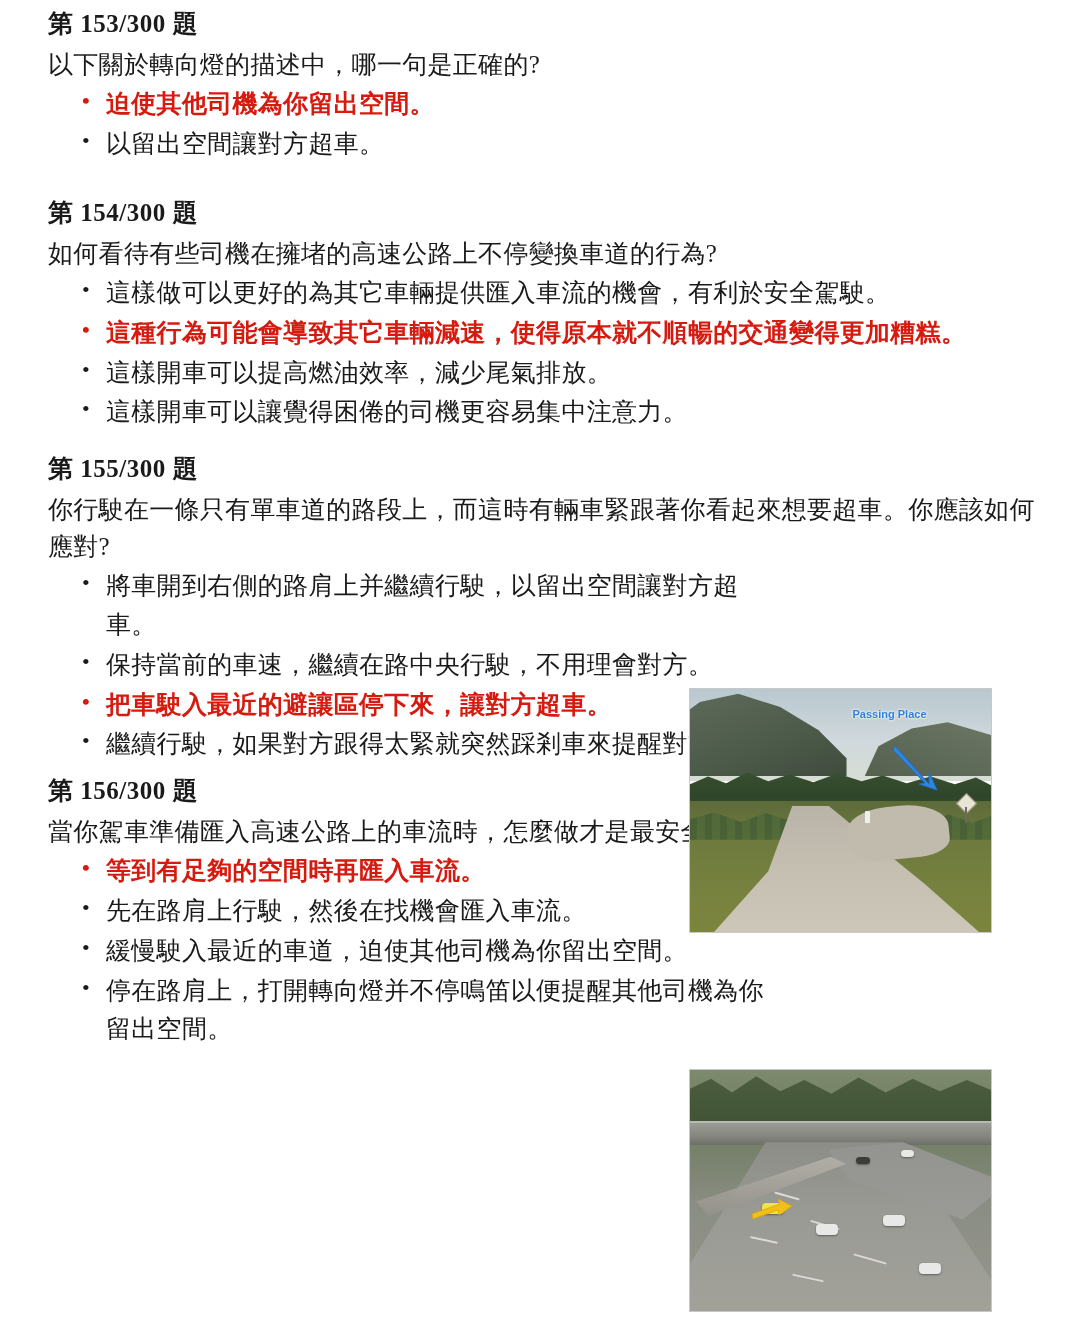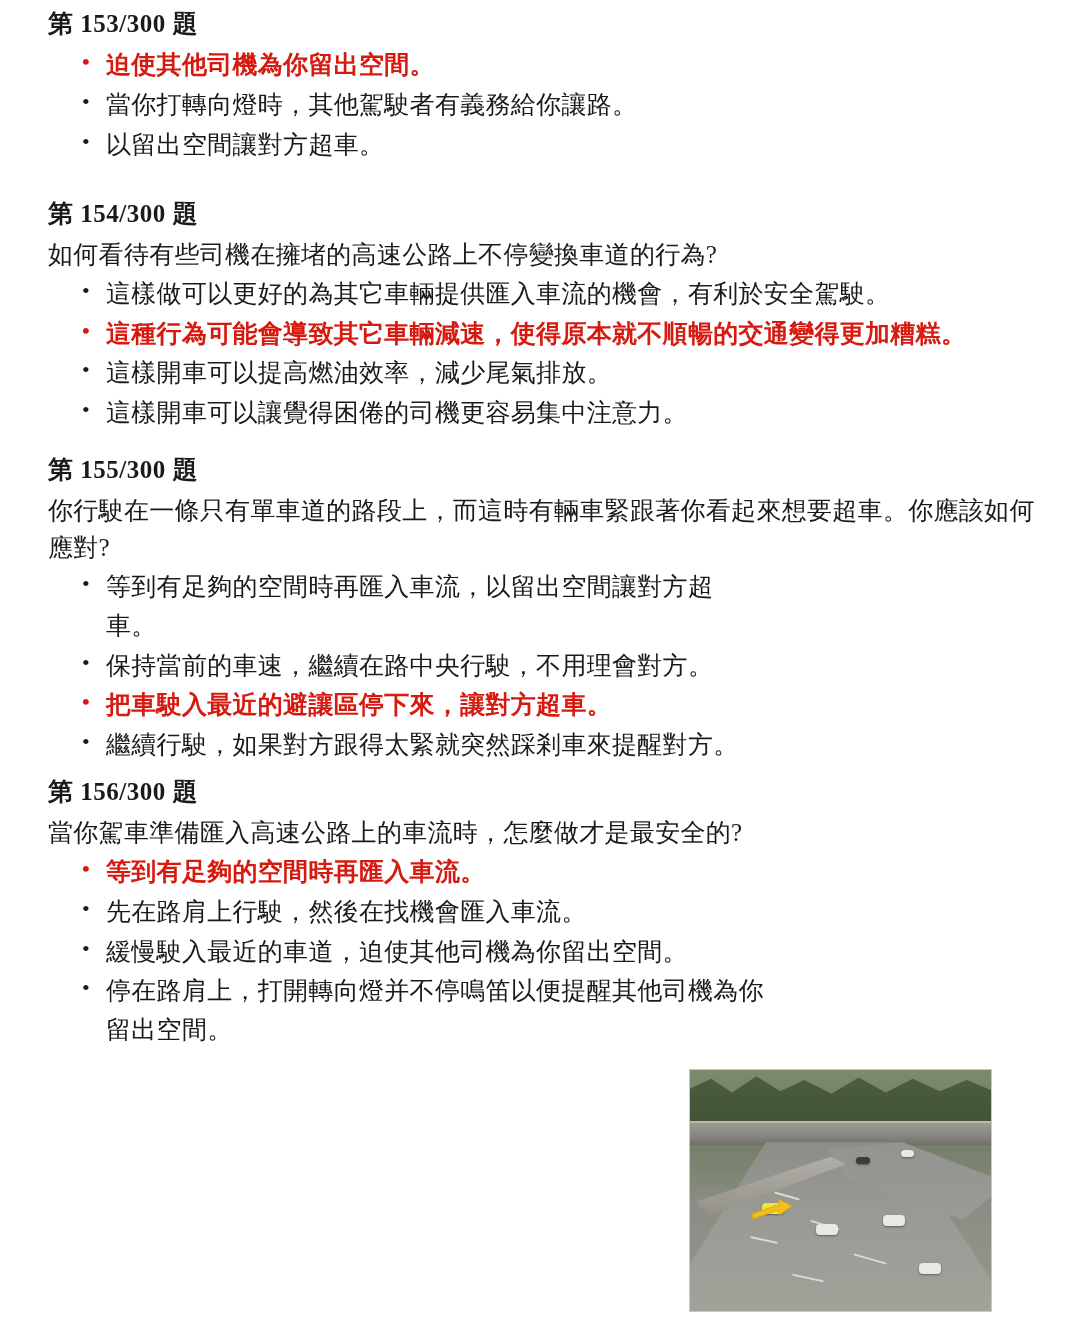--- a/index.html
+++ b/index.html
@@ -271,23 +271,23 @@
   }
 </style>
 </head>
 <body>
 
 <div class="page">
   <div class="content">
 
     <div class="q-block">
       <div class="q-title">第 153/300 題</div>
+      <div class="q-stem">以下關於轉向燈的描述中，哪一句是正確的?</div>
       <ul class="options">
         <li class="correct">迫使其他司機為你留出空間。</li>
-        <li>當你打轉向燈時，其他駕駛者有義務給你讓路。</li>
         <li>以留出空間讓對方超車。</li>
       </ul>
     </div>
 
     <div class="gap-lg"></div>
 
     <div class="q-block">
       <div class="q-title">第 154/300 題</div>
       <div class="q-stem">如何看待有些司機在擁堵的高速公路上不停變換車道的行為?</div>
       <ul class="options">
@@ -297,21 +297,21 @@
         <li>這樣開車可以讓覺得困倦的司機更容易集中注意力。</li>
       </ul>
     </div>
 
     <div class="gap-md"></div>
 
     <div class="q-block narrow">
       <div class="q-title">第 155/300 題</div>
       <div class="q-stem">你行駛在一條只有單車道的路段上，而這時有輛車緊跟著你看起來想要超車。你應該如何應對?</div>
       <ul class="options">
-        <li>等到有足夠的空間時再匯入車流，以留出空間讓對方超車。</li>
+        <li>將車開到右側的路肩上并繼續行駛，以留出空間讓對方超車。</li>
         <li>保持當前的車速，繼續在路中央行駛，不用理會對方。</li>
         <li class="correct">把車駛入最近的避讓區停下來，讓對方超車。</li>
         <li style="max-width:none">繼續行駛，如果對方跟得太緊就突然踩剎車來提醒對方。</li>
       </ul>
     </div>
 
     <div class="gap-sm"></div>
 
     <div class="q-block narrow-wide">
       <div class="q-title">第 156/300 題</div>
@@ -319,20 +319,39 @@
       <ul class="options">
         <li class="correct">等到有足夠的空間時再匯入車流。</li>
         <li>先在路肩上行駛，然後在找機會匯入車流。</li>
         <li>緩慢駛入最近的車道，迫使其他司機為你留出空間。</li>
         <li>停在路肩上，打開轉向燈并不停鳴笛以便提醒其他司機為你留出空間。</li>
       </ul>
     </div>
 
   </div>
 
+  <div class="fig" id="fig-passing-place">
+    <div class="sky"></div>
+    <div class="hill-left"></div>
+    <div class="hill-right"></div>
+    <div class="treeline"></div>
+    <div class="moor"></div>
+    <div class="shrubs"></div>
+    <div class="road"></div>
+    <div class="layby"></div>
+    <div class="white-marker"></div>
+    <div class="signpost">
+      <div class="sign-diamond"></div>
+      <div class="sign-pole"></div>
+    </div>
+    <svg class="arrow-blue" viewBox="0 0 56 56">
+      <path d="M6 4 L40 42 L40 30 L48 48 L30 42 L36 41 L4 8 Z" fill="#2f86e0" stroke="#1f6ec4" stroke-width="1"></path>
+    </svg>
+    <div class="fig-label">Passing Place</div>
+  </div>
 
   <div class="fig" id="fig-highway-merge">
     <div class="hw-bg"></div>
     <div class="hw-trees"></div>
     <div class="hw-overpass-rail"></div>
     <div class="hw-overpass"></div>
     <div class="hw-road-main"></div>
     <div class="hw-road-ramp"></div>
     <div class="hw-barrier"></div>
 

